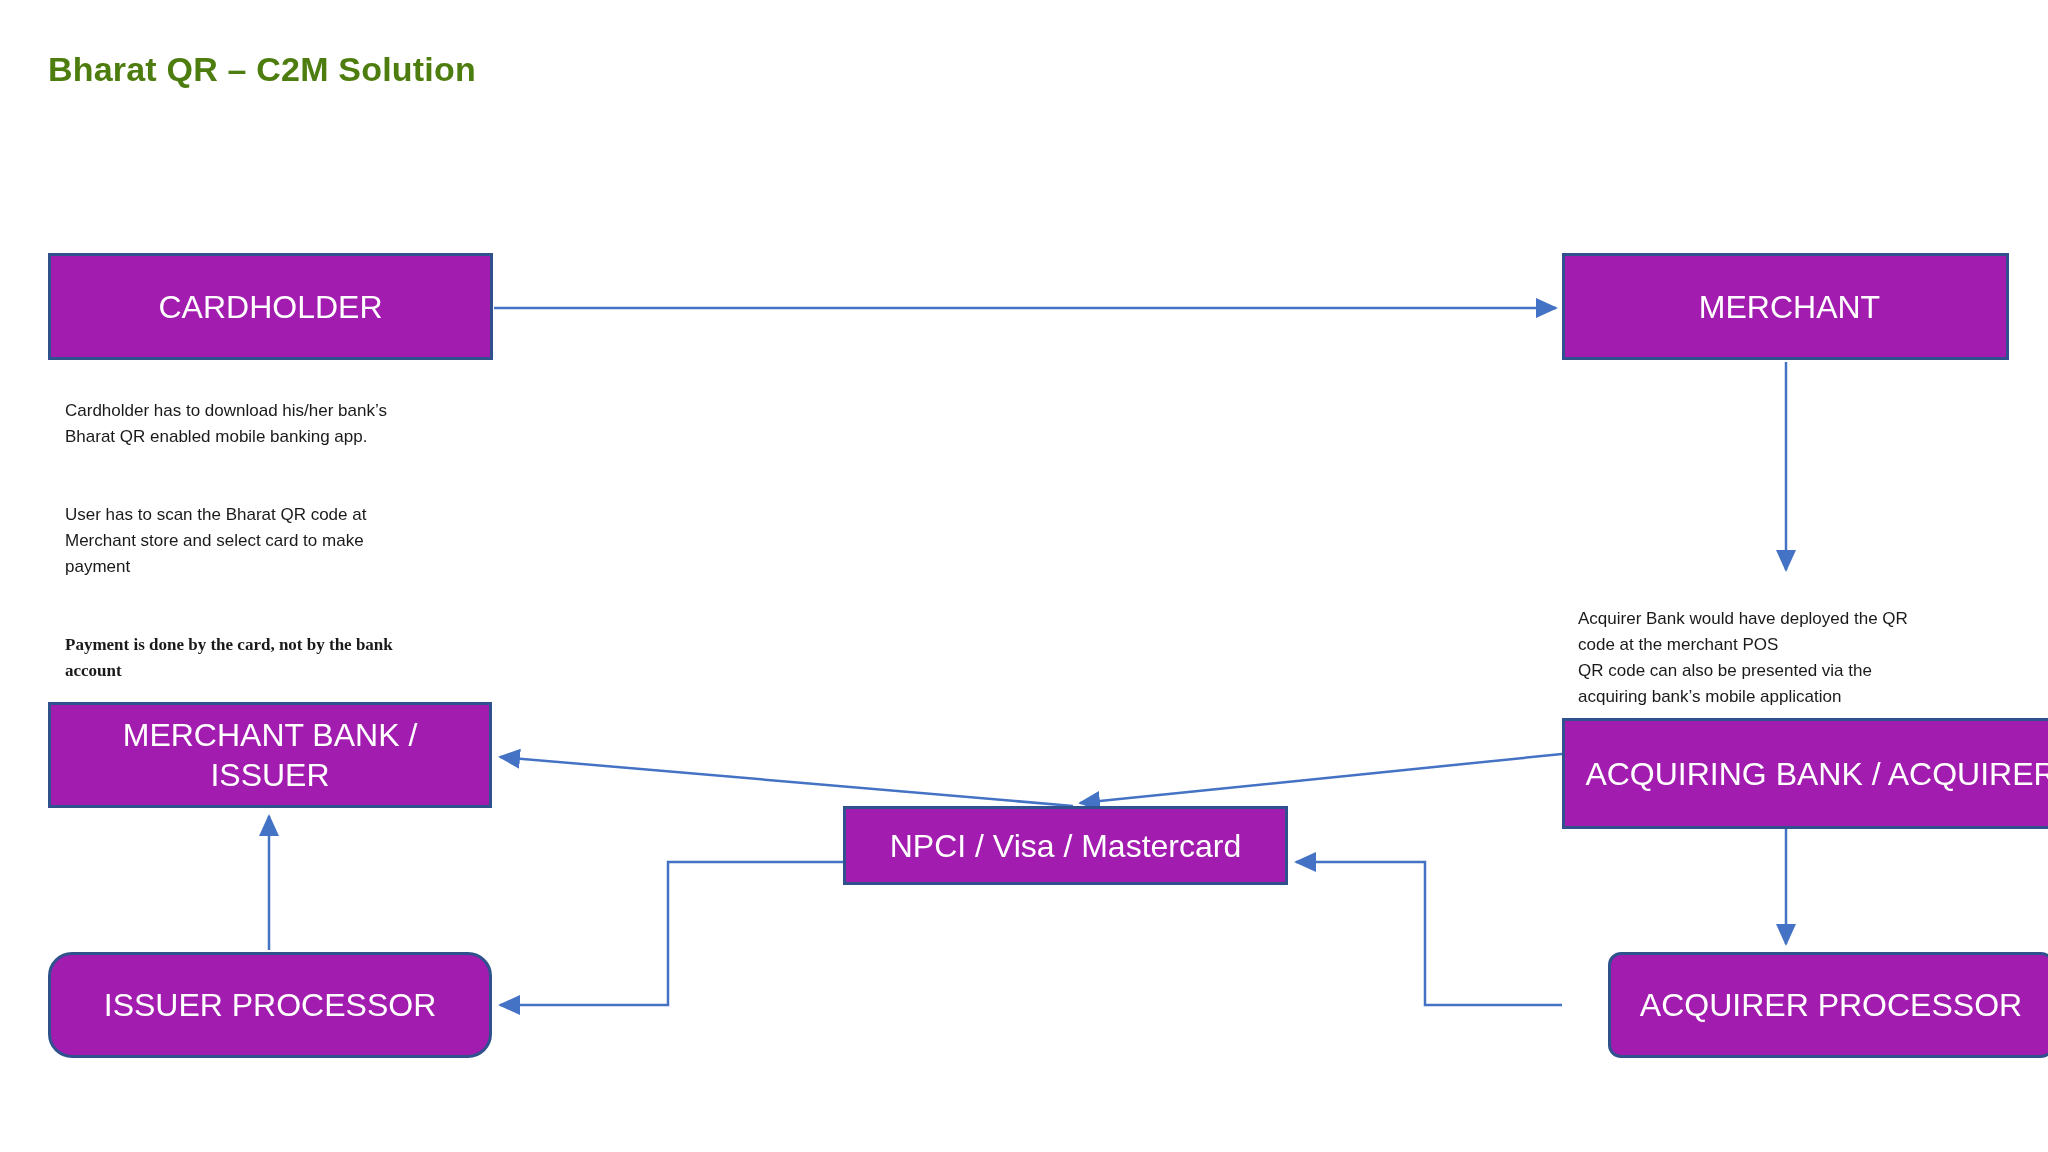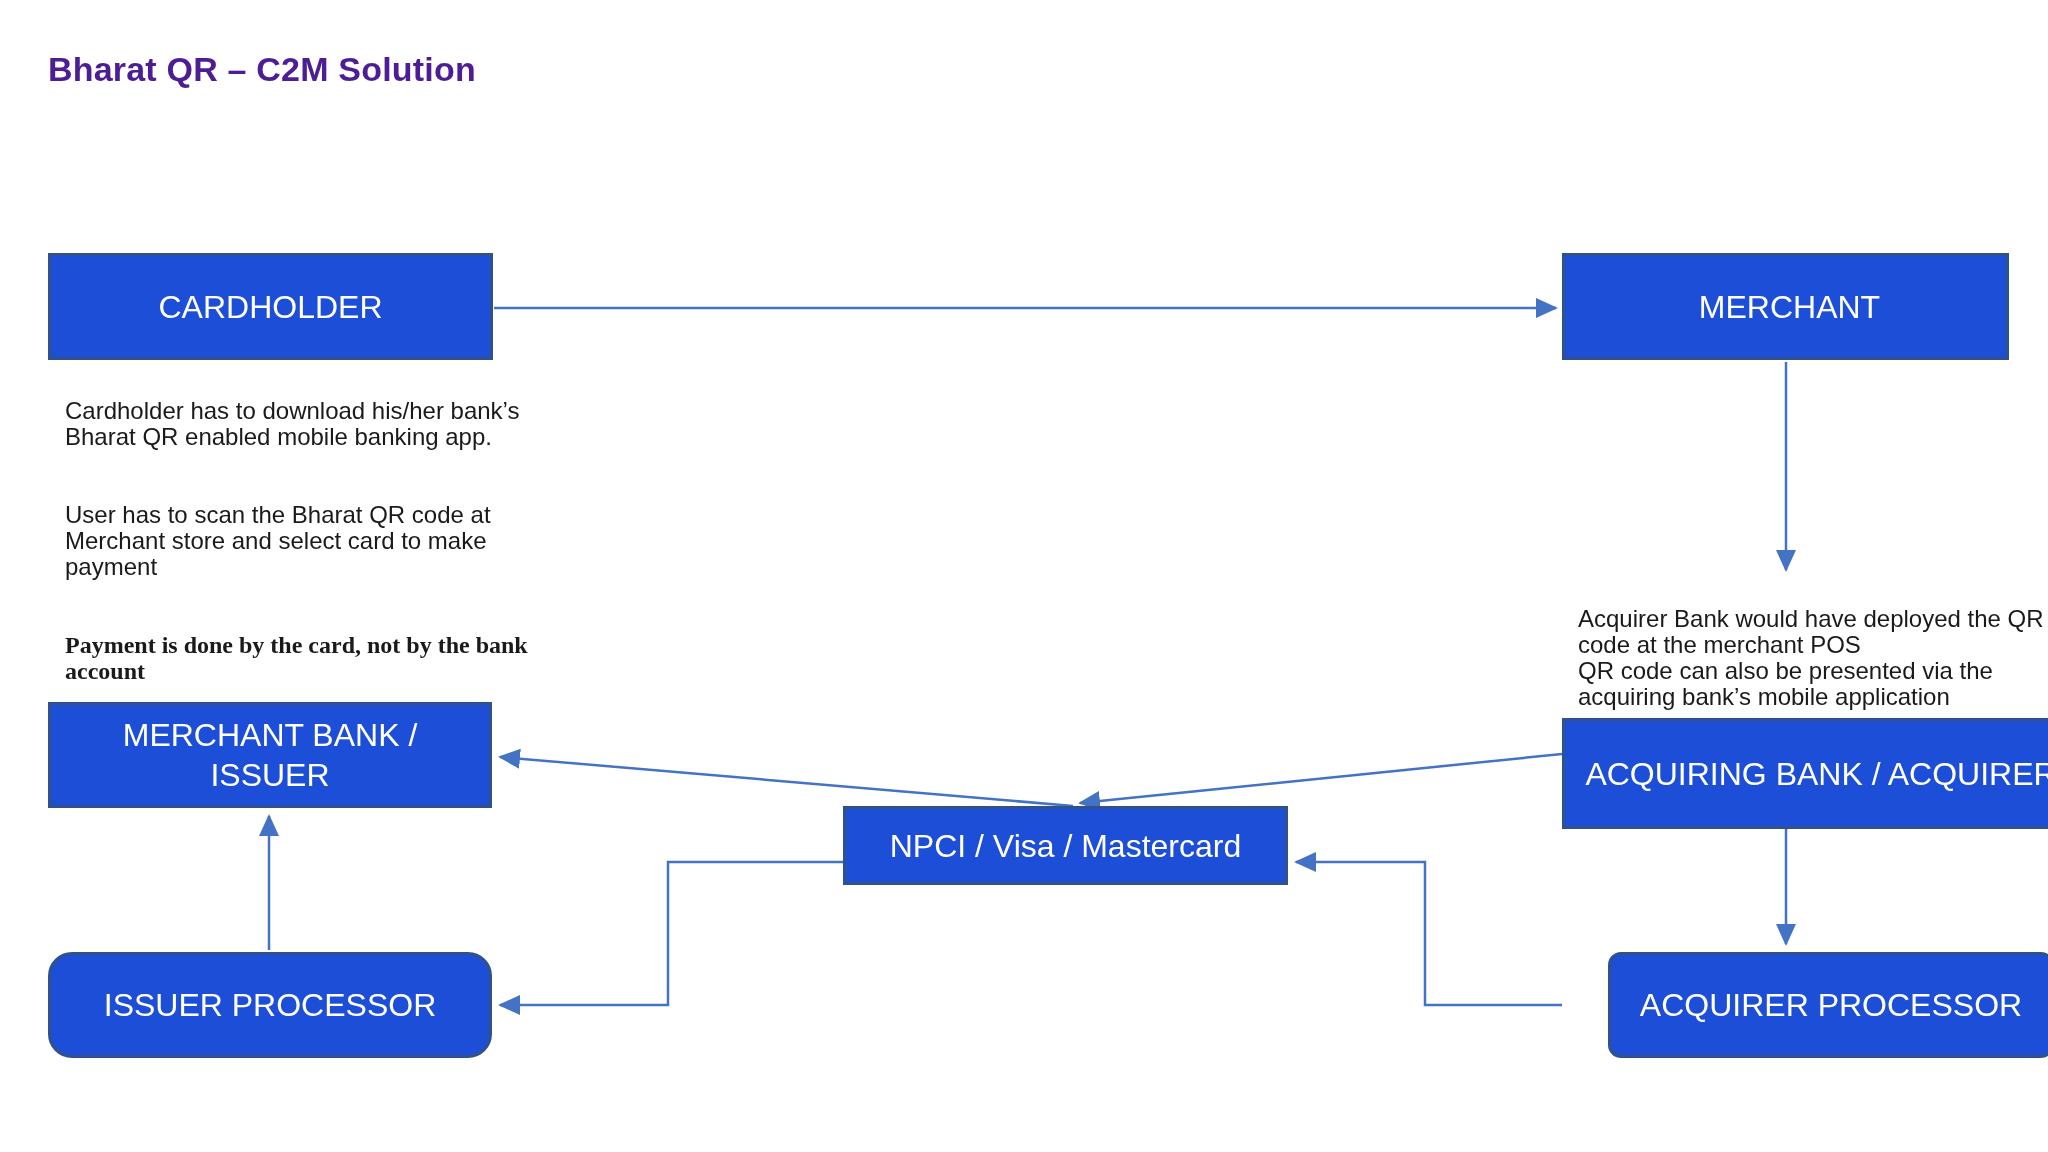--- a/index.html
+++ b/index.html
@@ -6,46 +6,46 @@
   body {
     width: 2048px; height: 1152px;
     background: #ffffff;
     font-family: "Liberation Sans", sans-serif;
     position: relative;
     overflow: hidden;
   }
   .canvas { position: absolute; inset: 0; width: 2048px; height: 1152px; }
   .title {
     position: absolute; left: 48px; top: 50px;
-    font-size: 34px; font-weight: bold; color: #4c1d95;
+    font-size: 34px; font-weight: bold; color: #4d7c0f;
     letter-spacing: 0.2px;
   }
   .node {
     position: absolute;
-    background: #1d4ed8;
+    background: #a21caf;
     border: 3px solid #2F528F;
     box-sizing: border-box;
     display: flex; align-items: center; justify-content: center;
     text-align: center;
     color: #ffffff;
     font-size: 32px;
     line-height: 1.25;
     padding: 0 8px;
   }
   .node-cardholder          { left:   48px; top: 253px; width: 445px; height: 107px; }
   .node-merchant            { left: 1562px; top: 253px; width: 447px; height: 107px; padding-left: 16px; }
   .node-issuing-bank        { left:   48px; top: 702px; width: 444px; height: 106px; }
   .node-acquiring-bank      { left: 1562px; top: 702px; width: 518px; height: 111px; margin-top: 16px; }
   .node-npci                { left:  843px; top: 806px; width: 445px; height: 79px; }
   .node-issuer-processor    { left:   48px; top: 952px; width: 444px; height: 106px; border-radius: 24px; }
   .node-acquirer-processor  { left: 1608px; top: 952px; width: 446px; height: 106px; border-radius: 13px; }
   .note {
     position: absolute;
     color: #1a1a1a;
-    font-size: 24px;
+    font-size: 17px;
     line-height: 26px;
     white-space: pre-line;
   }
   .note p { margin: 0 0 26px 0; white-space: pre-line; }
   .note p:last-child { margin-bottom: 8px; }
   .note-cardholder { left: 65px; top: 372px; width: 470px; }
   .note-acquirer   { left: 1578px; top: 580px; width: 470px; }
   .note .bold { font-weight: bold; font-family: Liberation Serif, serif; }
   svg.connectors { position: absolute; inset: 0; z-index: 1; }
   .node, .note, .title { z-index: 2; }

